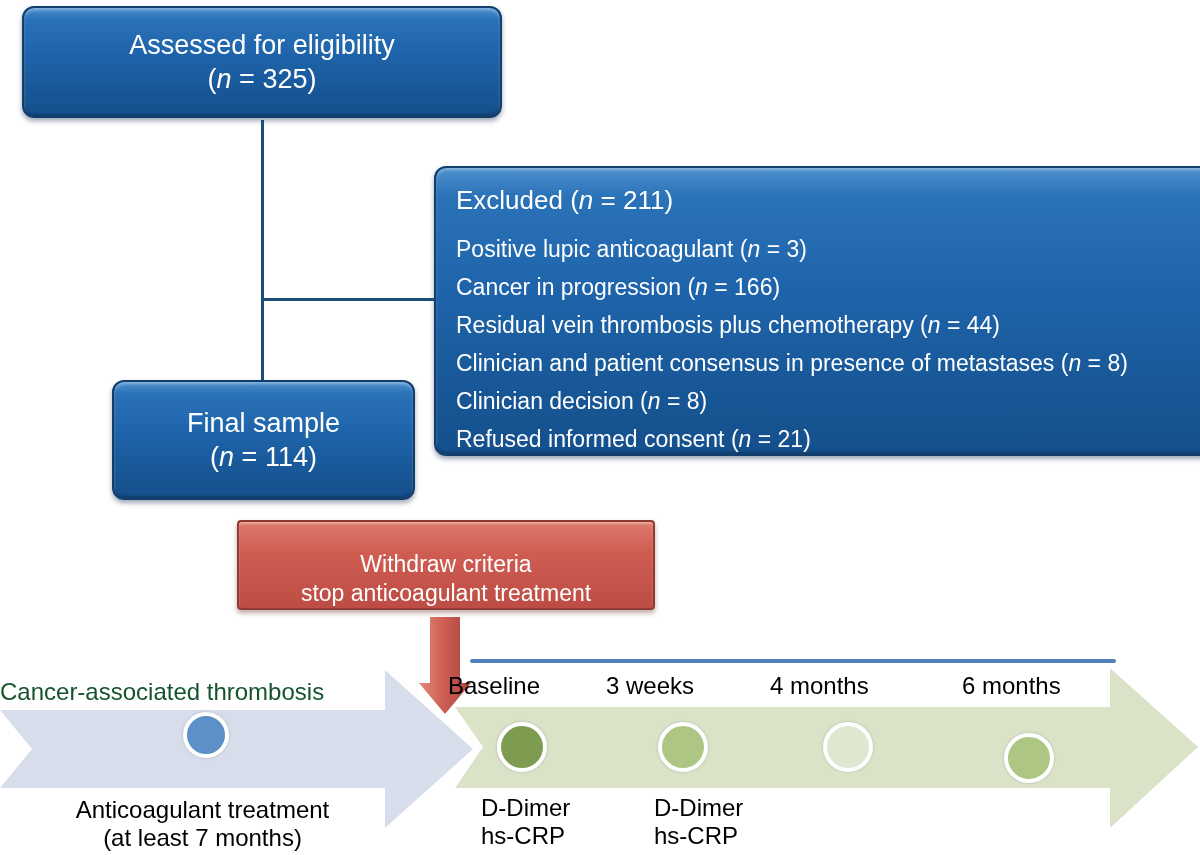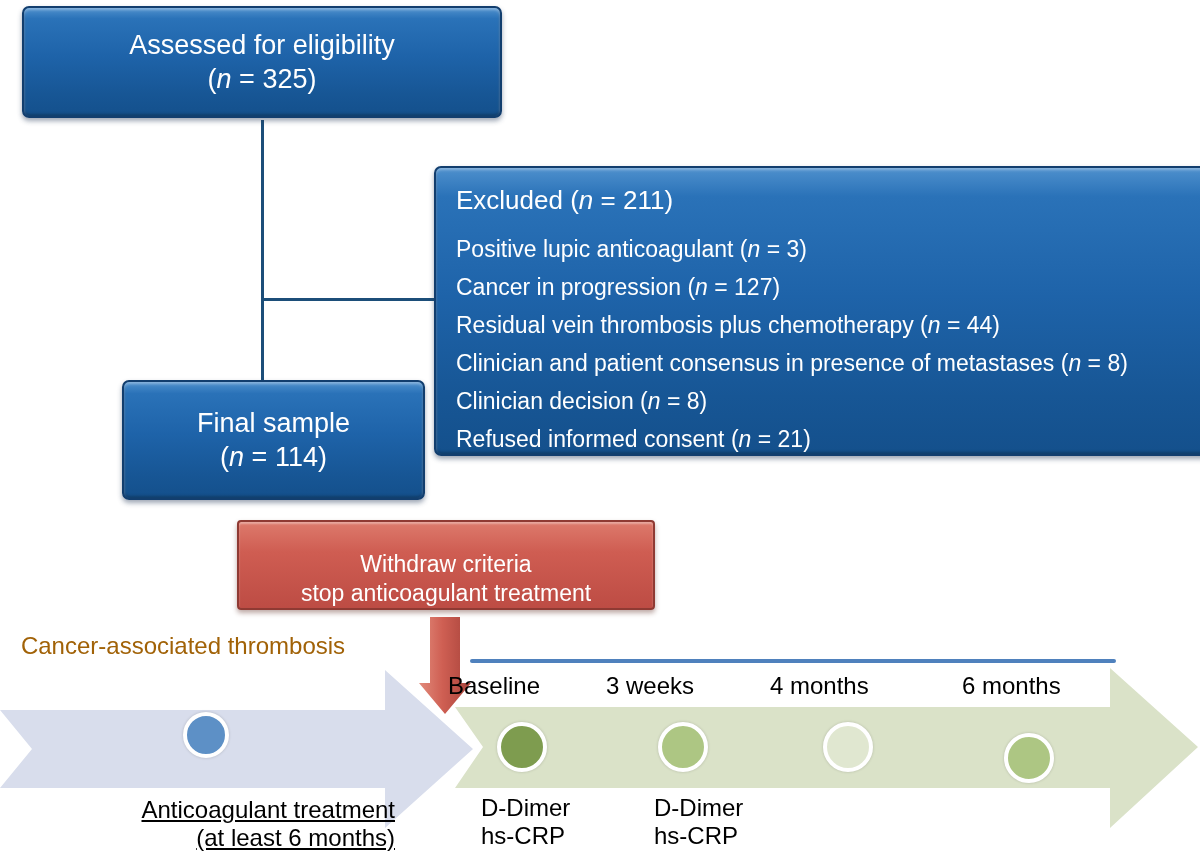--- a/index.html
+++ b/index.html
@@ -2,28 +2,28 @@
 <html><head>
 <meta charset="utf-8">
 <style>
   html,body{margin:0;padding:0;background:#fff;}
   #canvas{
     position:relative;width:1200px;height:855px;background:#fff;overflow:hidden;
     font-family:"Liberation Sans",sans-serif;color:#000;
   }
   
   .bluebox{
-    position:absolute;color:#fff;border:2px solid #123e6e;border-radius:7px;
+    position:absolute;color:#fff;border:2px solid #123e6e;border-radius:12px;
     background:linear-gradient(180deg,#4e90cd 0%,#2a72b8 10%,#1e63a9 45%,#175695 80%,#14508c 100%);
     box-shadow:0 3px 5px rgba(40,60,90,.45),inset 0 2px 3px rgba(255,255,255,.35),inset 0 -2px 3px rgba(0,0,0,.25);
     box-sizing:border-box;
   }
   .centerbox{display:flex;flex-direction:column;align-items:center;justify-content:center;text-align:center;}
   #assessed-box{left:22px;top:6px;width:480px;height:112px;font-size:27px;line-height:34px;}
-  #final-box{left:112px;top:380px;width:303px;height:120px;font-size:27px;line-height:34px;margin-left:10px;}
+  #final-box{left:112px;top:380px;width:303px;height:120px;font-size:27px;line-height:34px;}
   #excluded-box{left:434px;top:166px;width:872px;height:290px;padding:13px 10px 16px 20px;font-size:23px;}
   .excluded-title{font-size:26px;margin:4px 0 14px 0;}
   .excluded-item{line-height:38px;white-space:nowrap;}
   
   #withdraw-box{
     position:absolute;left:237px;top:520px;width:418px;height:90px;color:#fff;
     border:2px solid #8f3a33;border-radius:4px;font-size:23px;line-height:29px;
     background:linear-gradient(180deg,#dd7a6c 0%,#cf5d52 35%,#bd4c44 100%);
     box-shadow:0 3px 5px rgba(90,40,30,.4),inset 0 2px 2px rgba(255,255,255,.35);
     box-sizing:border-box;display:flex;flex-direction:column;align-items:center;justify-content:flex-end;text-align:center;
@@ -50,22 +50,22 @@
   }
   
   .dot{position:absolute;border:4px solid #fff;border-radius:50%;box-shadow:0 0 3px rgba(0,0,0,.18);}
   #dot-blue{left:183px;top:712px;width:38px;height:38px;background:#5d90c6;}
   #dot-baseline{left:497px;top:722px;width:42px;height:42px;background:#7e9c4f;}
   #dot-3weeks{left:658px;top:722px;width:42px;height:42px;background:#adc683;}
   #dot-3months{left:823px;top:722px;width:42px;height:42px;background:#e0e7d0;}
   #dot-6months{left:1004px;top:733px;width:42px;height:42px;background:#adc683;}
   
   .t24{position:absolute;font-size:24px;line-height:28px;}
-  #cat-title{left:0;top:632px;width:366px;text-align:center;color:#a16207;}
-  #anticoag-caption{left:10px;top:796px;width:385px;text-align:right;text-decoration:underline;}
+  #cat-title{left:0;top:678px;width:366px;color:#14532d;}
+  #anticoag-caption{left:10px;top:796px;width:385px;text-align:center;}
   #visit-header{left:710px;top:624px;width:160px;text-align:center;}
   #visit-line{position:absolute;left:470px;top:659px;width:646px;height:4px;background:#4f81bd;border-radius:2px;}
   .vlabel{top:672px;width:140px;text-align:left;}
   #vlabel-0{left:448px;} #vlabel-1{left:606px;} #vlabel-2{left:770px;} #vlabel-3{left:962px;}
   .measure{top:794px;width:160px;text-align:left;}
   #measure-0{left:481px;} #measure-1{left:654px;}
   i{font-style:italic;}
 </style>
 </head>
 <body>
@@ -76,21 +76,21 @@
   <div class="nline" id="conn-horizontal"></div>
 
   <div class="bluebox centerbox" id="assessed-box">
     <div>Assessed for eligibility</div>
     <div><span>(</span><i>n</i><span> = 325)</span></div>
   </div>
 
   <div class="bluebox" id="excluded-box">
     <div class="excluded-title"><span>Excluded (</span><i>n</i><span> = 211)</span></div>
     <div class="excluded-item"><span>Positive lupic anticoagulant (</span><i>n</i><span> = 3)</span></div>
-    <div class="excluded-item"><span>Cancer in progression (</span><i>n</i><span> = 127)</span></div>
+    <div class="excluded-item"><span>Cancer in progression (</span><i>n</i><span> = 166)</span></div>
     <div class="excluded-item"><span>Residual vein thrombosis plus chemotherapy (</span><i>n</i><span> = 44)</span></div>
     <div class="excluded-item"><span>Clinician and patient consensus in presence of metastases (</span><i>n</i><span> = 8)</span></div>
     <div class="excluded-item"><span>Clinician decision (</span><i>n</i><span> = 8)</span></div>
     <div class="excluded-item"><span>Refused informed consent (</span><i>n</i><span> = 21)</span></div>
   </div>
 
   <div class="bluebox centerbox" id="final-box">
     <div>Final sample</div>
     <div><span>(</span><i>n</i><span> = 114)</span></div>
   </div>
@@ -107,21 +107,21 @@
 
   <div class="dot" id="dot-blue"></div>
   <div class="dot" id="dot-baseline"></div>
   <div class="dot" id="dot-3weeks"></div>
   <div class="dot" id="dot-3months"></div>
   <div class="dot" id="dot-6months"></div>
 
   <div class="t24" id="cat-title">Cancer-associated thrombosis</div>
   <div class="t24" id="anticoag-caption">
     <div>Anticoagulant treatment</div>
-    <div>(at least 6 months)</div>
+    <div>(at least 7 months)</div>
   </div>
 
   <div id="visit-line"></div>
 
   <div class="t24 vlabel" id="vlabel-0">Baseline</div>
   <div class="t24 vlabel" id="vlabel-1">3 weeks</div>
   <div class="t24 vlabel" id="vlabel-2">4 months</div>
   <div class="t24 vlabel" id="vlabel-3">6 months</div>
 
   <div class="t24 measure" id="measure-0">

